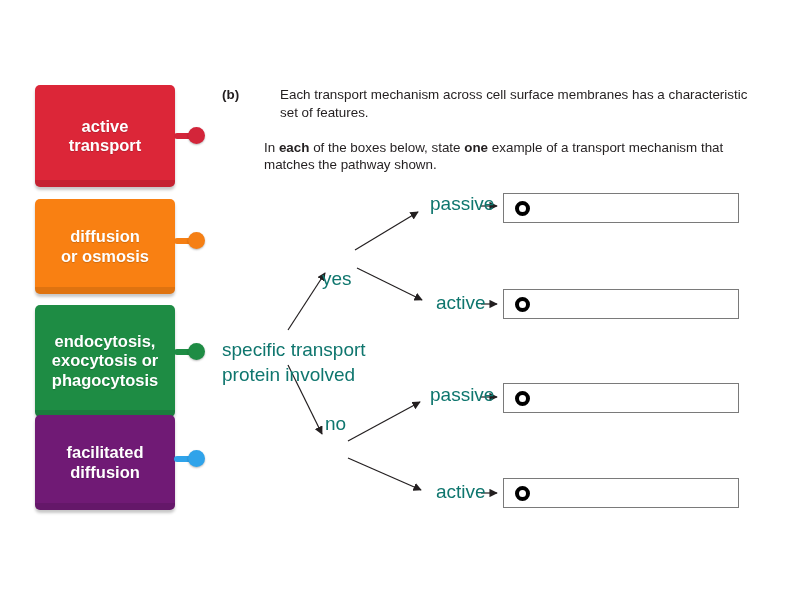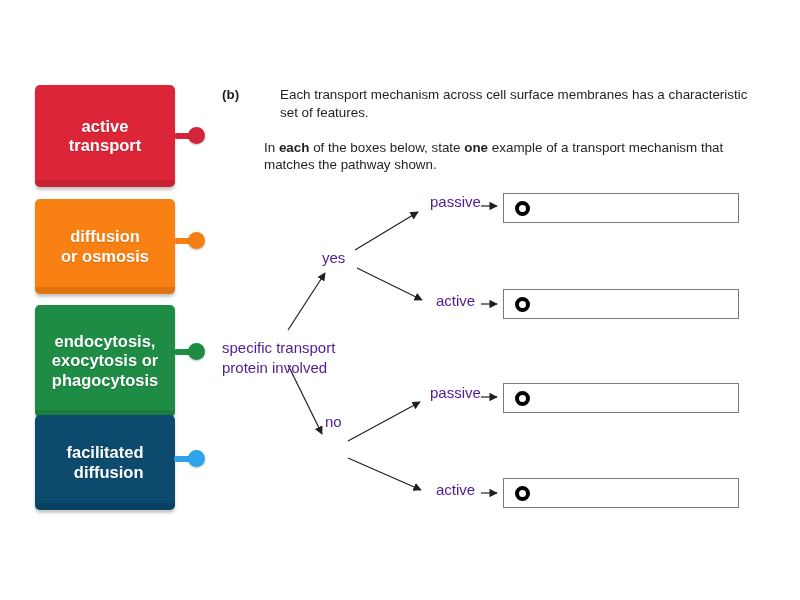--- a/index.html
+++ b/index.html
@@ -53,21 +53,21 @@
     left: 0; right: 0; bottom: 0;
     height: 7px;
     border-radius: 0 0 5px 5px;
     background: rgba(0,0,0,0.10);
     pointer-events: none;
   }
 
   .card-red    { background: #dc2638; }
   .card-orange { background: #f98012; }
   .card-green  { background: #1e8c44; }
-  .card-blue   { background: #0c4a6e; text-align: right; }
+  .card-blue   { background: #701a75; }
 
   
   .pin-stem {
     position: absolute;
     height: 6px;
     width: 22px;
     border-radius: 3px;
   }
   .pin-knob {
     position: absolute;
@@ -110,22 +110,22 @@
   #tree-svg {
     position: absolute;
     left: 0;
     top: 0;
     width: 800px;
     height: 600px;
     pointer-events: none;
   }
   .tree-label {
     position: absolute;
-    font-size: 15px;
-    color: #4c1d95;
+    font-size: 19px;
+    color: #0f766e;
     line-height: 1.3;
     white-space: pre-line;
   }
 
   
   .dropbox {
     position: absolute;
     left: 503px;
     width: 236px;
     height: 30px;
@@ -208,21 +208,21 @@
     <line x1="348" y1="458" x2="421" y2="490" stroke="#231f20" stroke-width="1.2" marker-end="url(#ah)"></line>
 
     <line x1="481" y1="206" x2="497" y2="206" stroke="#231f20" stroke-width="1.2" marker-end="url(#ah)"></line>
     <line x1="481" y1="304" x2="497" y2="304" stroke="#231f20" stroke-width="1.2" marker-end="url(#ah)"></line>
     <line x1="481" y1="397" x2="497" y2="397" stroke="#231f20" stroke-width="1.2" marker-end="url(#ah)"></line>
     <line x1="481" y1="493" x2="497" y2="493" stroke="#231f20" stroke-width="1.2" marker-end="url(#ah)"></line>
   </svg>
 
   <div class="tree-label" style="left:222px; top:338px;">specific transport
 protein involved</div>
-  <div class="tree-label" style="left:322px; top:248px;">yes</div>
+  <div class="tree-label" style="left:322px; top:267px;">yes</div>
   <div class="tree-label" style="left:325px; top:412px;">no</div>
   <div class="tree-label" style="left:430px; top:192px;">passive</div>
   <div class="tree-label" style="left:436px; top:291px;">active</div>
   <div class="tree-label" style="left:430px; top:383px;">passive</div>
   <div class="tree-label" style="left:436px; top:480px;">active</div>
 
   <div class="dropbox" style="top:193px;">
     <span class="drop-marker"></span>
     <span class="drop-value"></span>
   </div>

